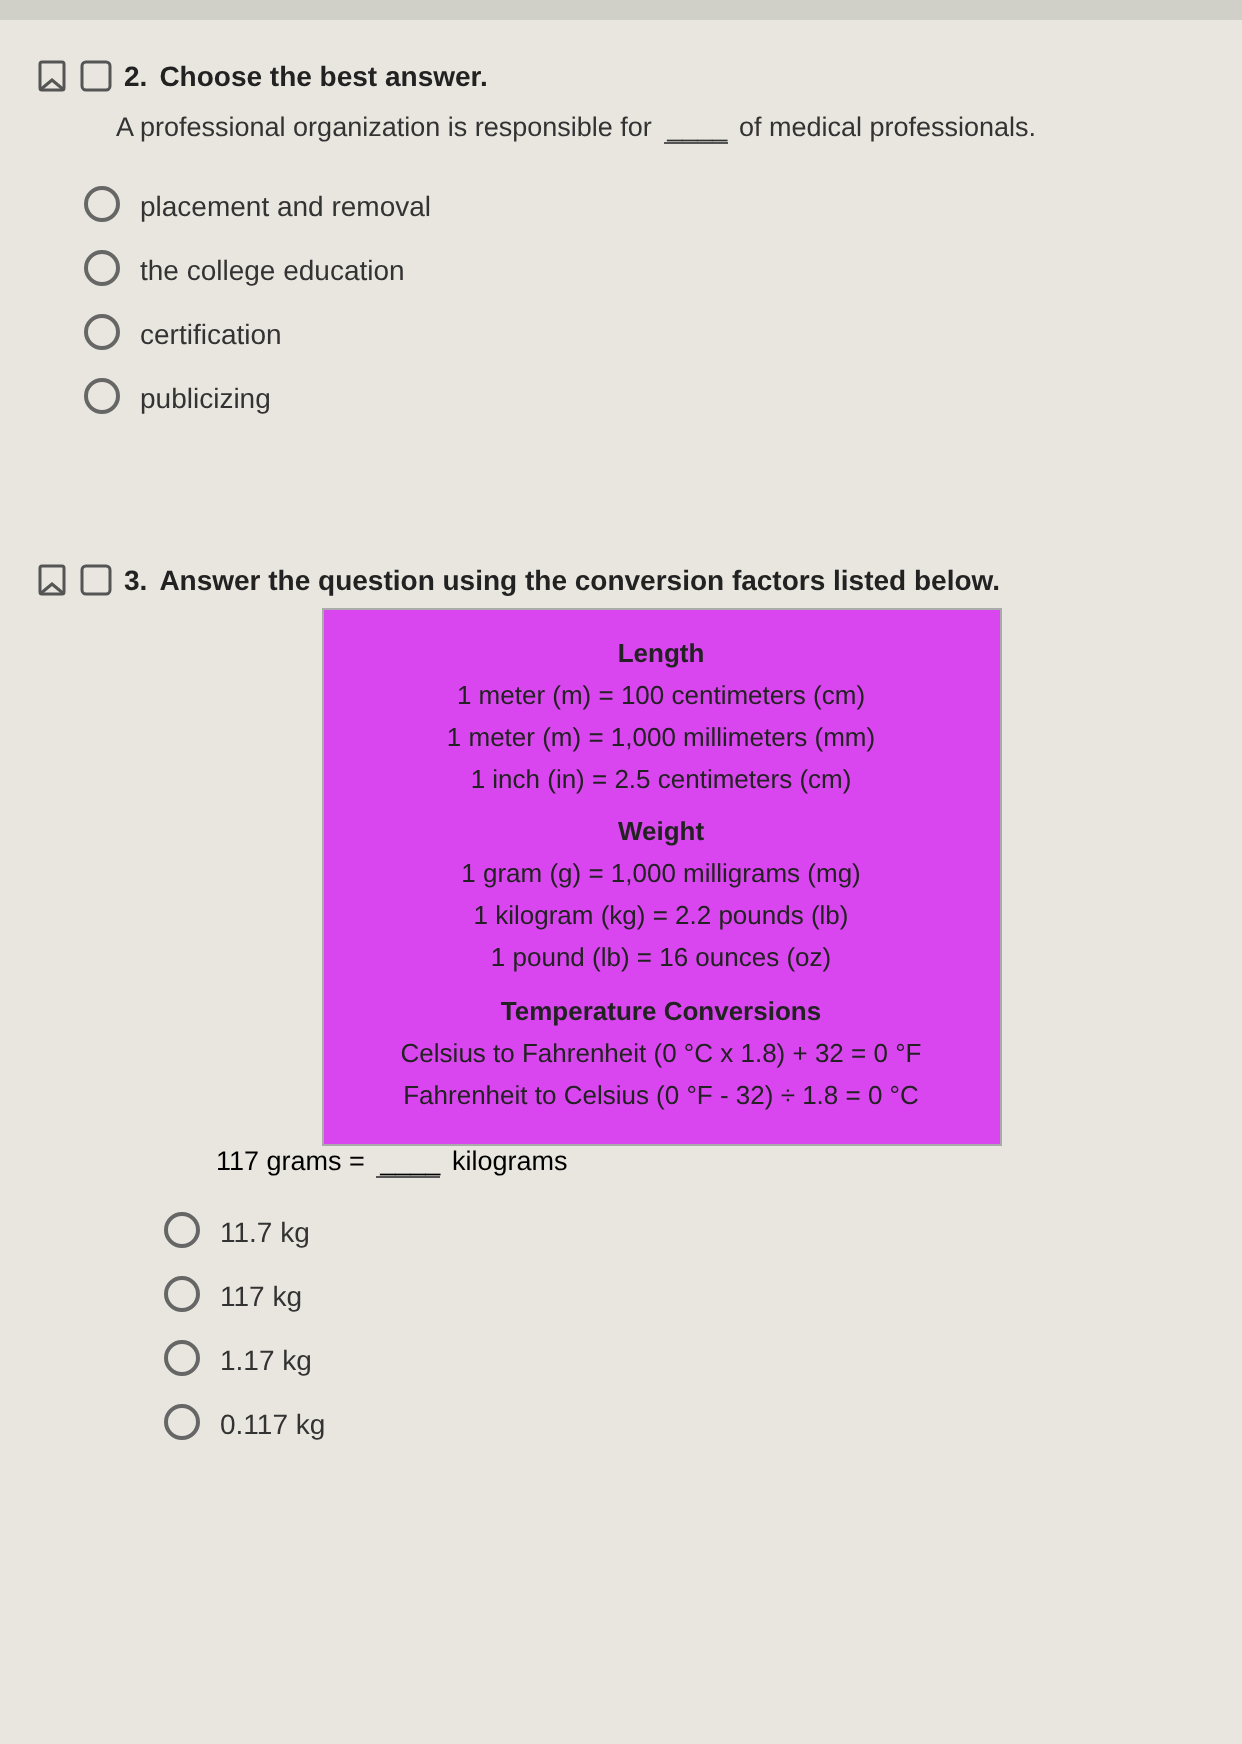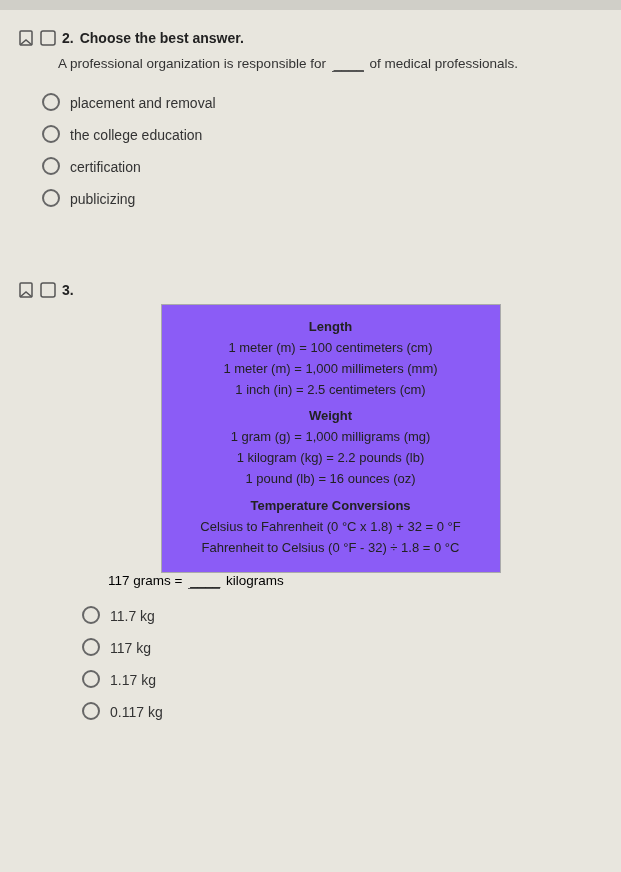--- a/index.html
+++ b/index.html
@@ -68,21 +68,21 @@
       border-radius: 50%;
       border: 2px solid #666;
       flex-shrink: 0;
       background: transparent;
       cursor: pointer;
     }
     .divider {
       height: 18px;
     }
     .conversion-table {
-      background: #8b5cf6;
+      background: #d946ef;
       border: 1px solid #aaa;
       margin: 0 auto;
       padding: 14px 20px;
       width: 340px;
       font-size: 13px;
       color: #222;
       text-align: center;
     }
     .conversion-table .section-title {
       font-weight: bold;
@@ -169,20 +169,21 @@
 
       <svg class="bookmark" viewBox="0 0 16 16" fill="none" xmlns="http://www.w3.org/2000/svg">
         <rect x="2" y="1" width="12" height="14" rx="1" stroke="#555" stroke-width="1.5" fill="none"></rect>
         <polyline points="2,15 8,10 14,15" stroke="#555" stroke-width="1.5" fill="none"></polyline>
       </svg>
 
       <svg class="checkbox" viewBox="0 0 16 16" fill="none" xmlns="http://www.w3.org/2000/svg">
         <rect x="1" y="1" width="14" height="14" rx="2" stroke="#555" stroke-width="1.5" fill="none"></rect>
       </svg>
       <span class="question-number">3.</span>
+      <span class="question-text">Answer the question using the conversion factors listed below.</span>
     </div>
 
     <div class="q-block-inner">
 
       <div class="conversion-table">
         <div class="section-title">Length</div>
         <div class="entry">1 meter (m) = 100 centimeters (cm)</div>
         <div class="entry">1 meter (m) = 1,000 millimeters (mm)</div>
         <div class="entry">1 inch (in) = 2.5 centimeters (cm)</div>
 

